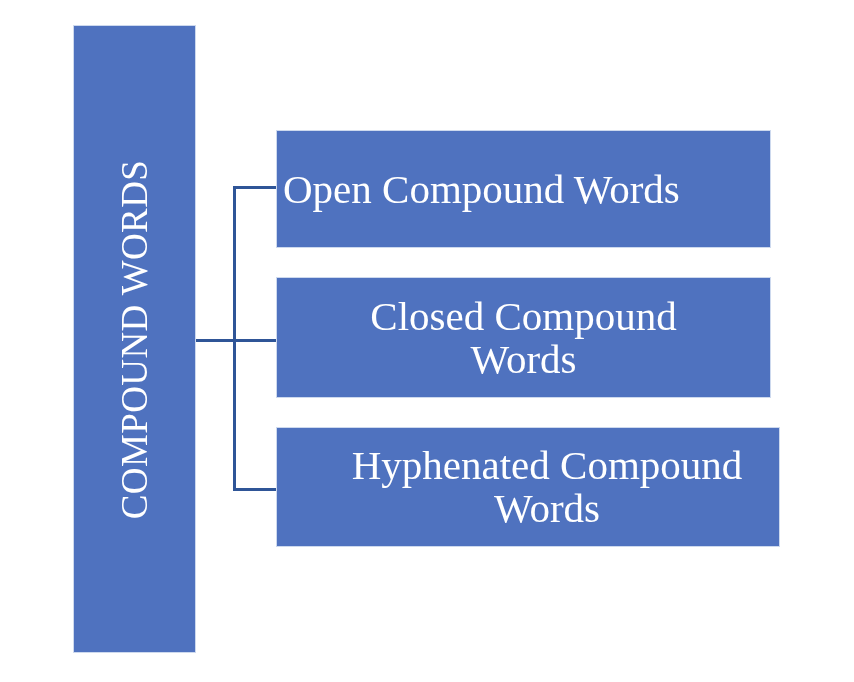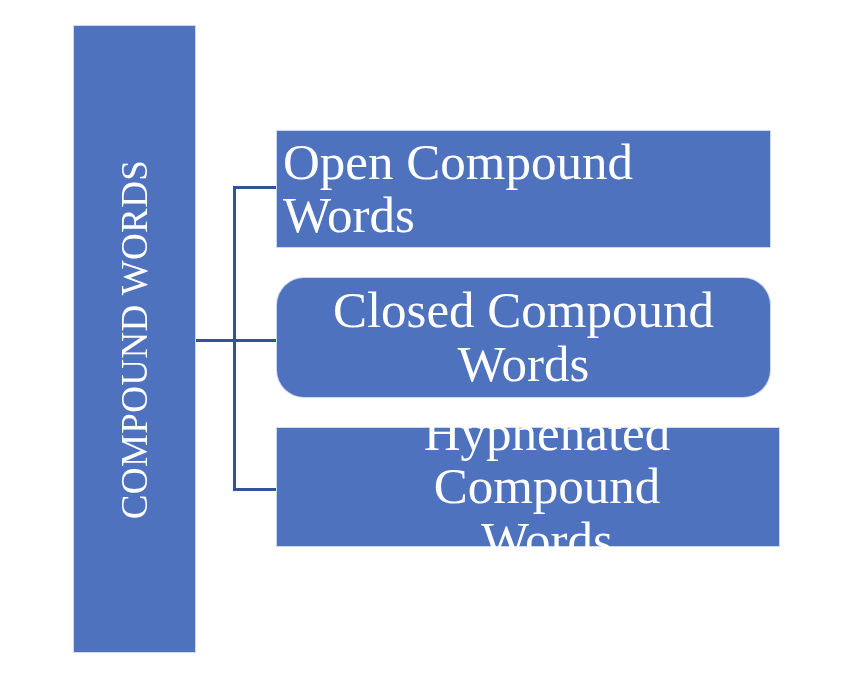--- a/index.html
+++ b/index.html
@@ -48,21 +48,21 @@
     position: absolute;
     background: #4F72BF;
     box-shadow: 0 0 0 1px #cdd9ee;
     display: flex;
     align-items: center;
     box-sizing: border-box;
   }
   .node-label {
     color: #ffffff;
     font-family: "Liberation Serif", serif;
-    font-size: 51px;
+    font-size: 41px;
     line-height: 1.04;
     width: 100%;
   }
 
   #box-open {
     left: 277px;
     top: 131px;
     width: 493px;
     height: 116px;
     padding: 0 4px;
@@ -70,21 +70,20 @@
   #box-open .node-label {
     text-align: left;
     padding-left: 2px;
   }
 
   #box-closed {
     left: 277px;
     top: 278px;
     width: 493px;
     height: 119px;
-    border-radius: 27px;
   }
   #box-closed .node-label {
     text-align: center;
   }
 
   #box-hyphenated {
     left: 277px;
     top: 428px;
     width: 502px;
     height: 118px;

